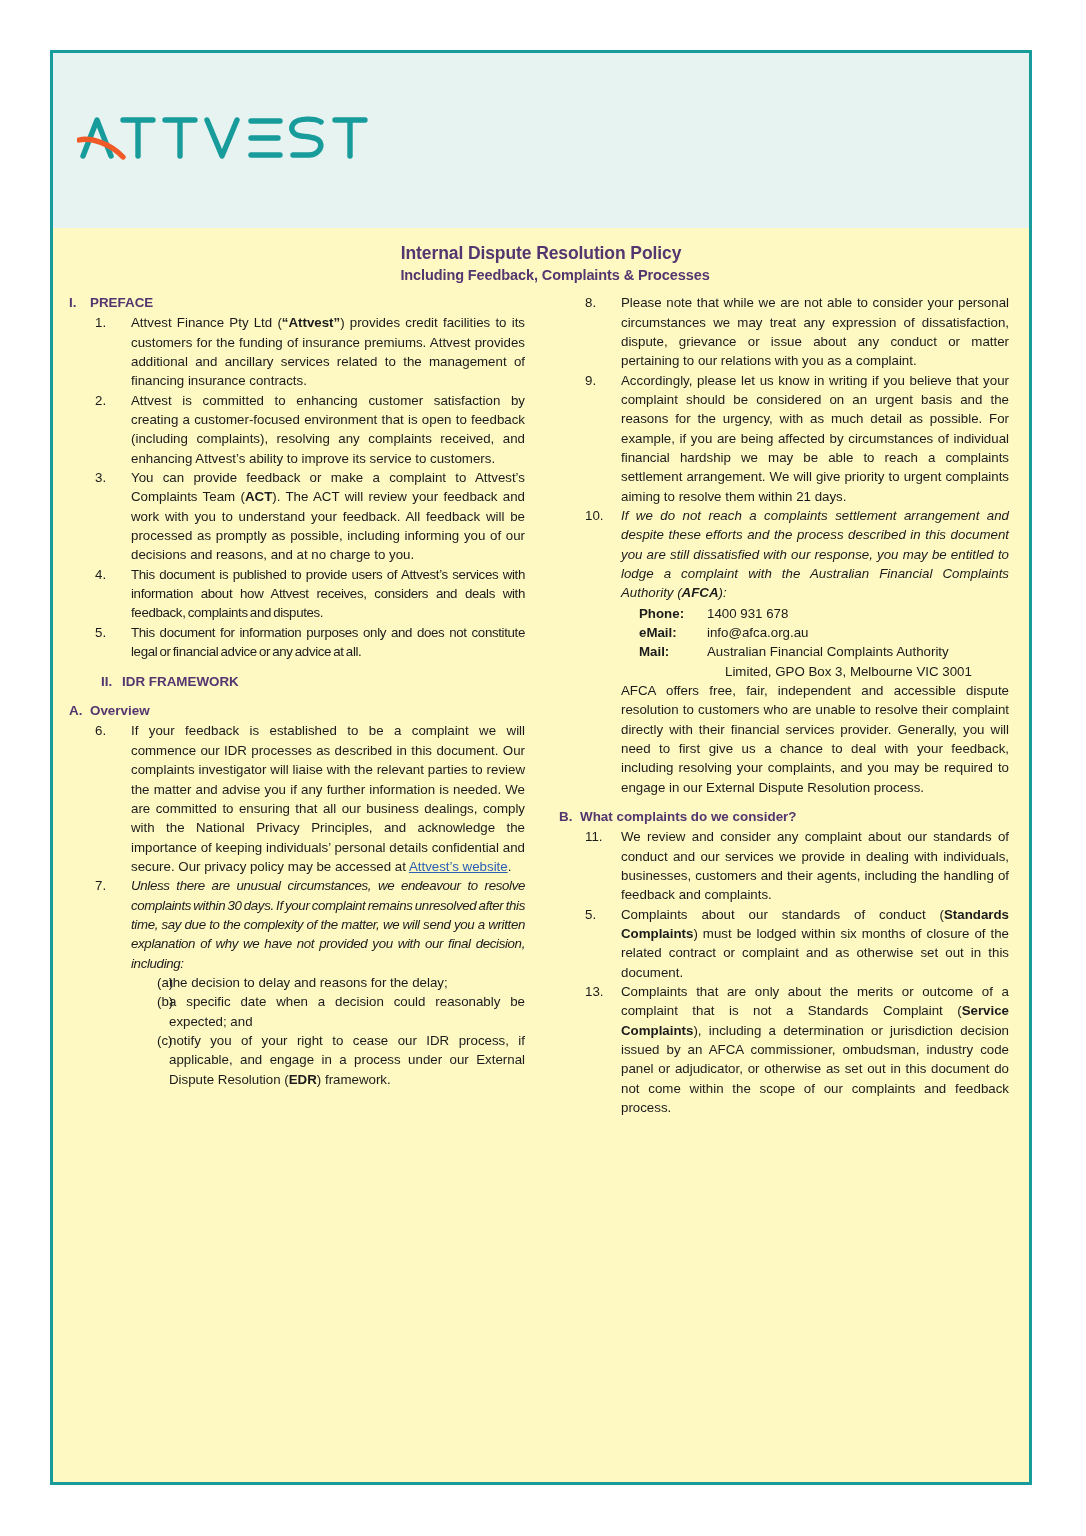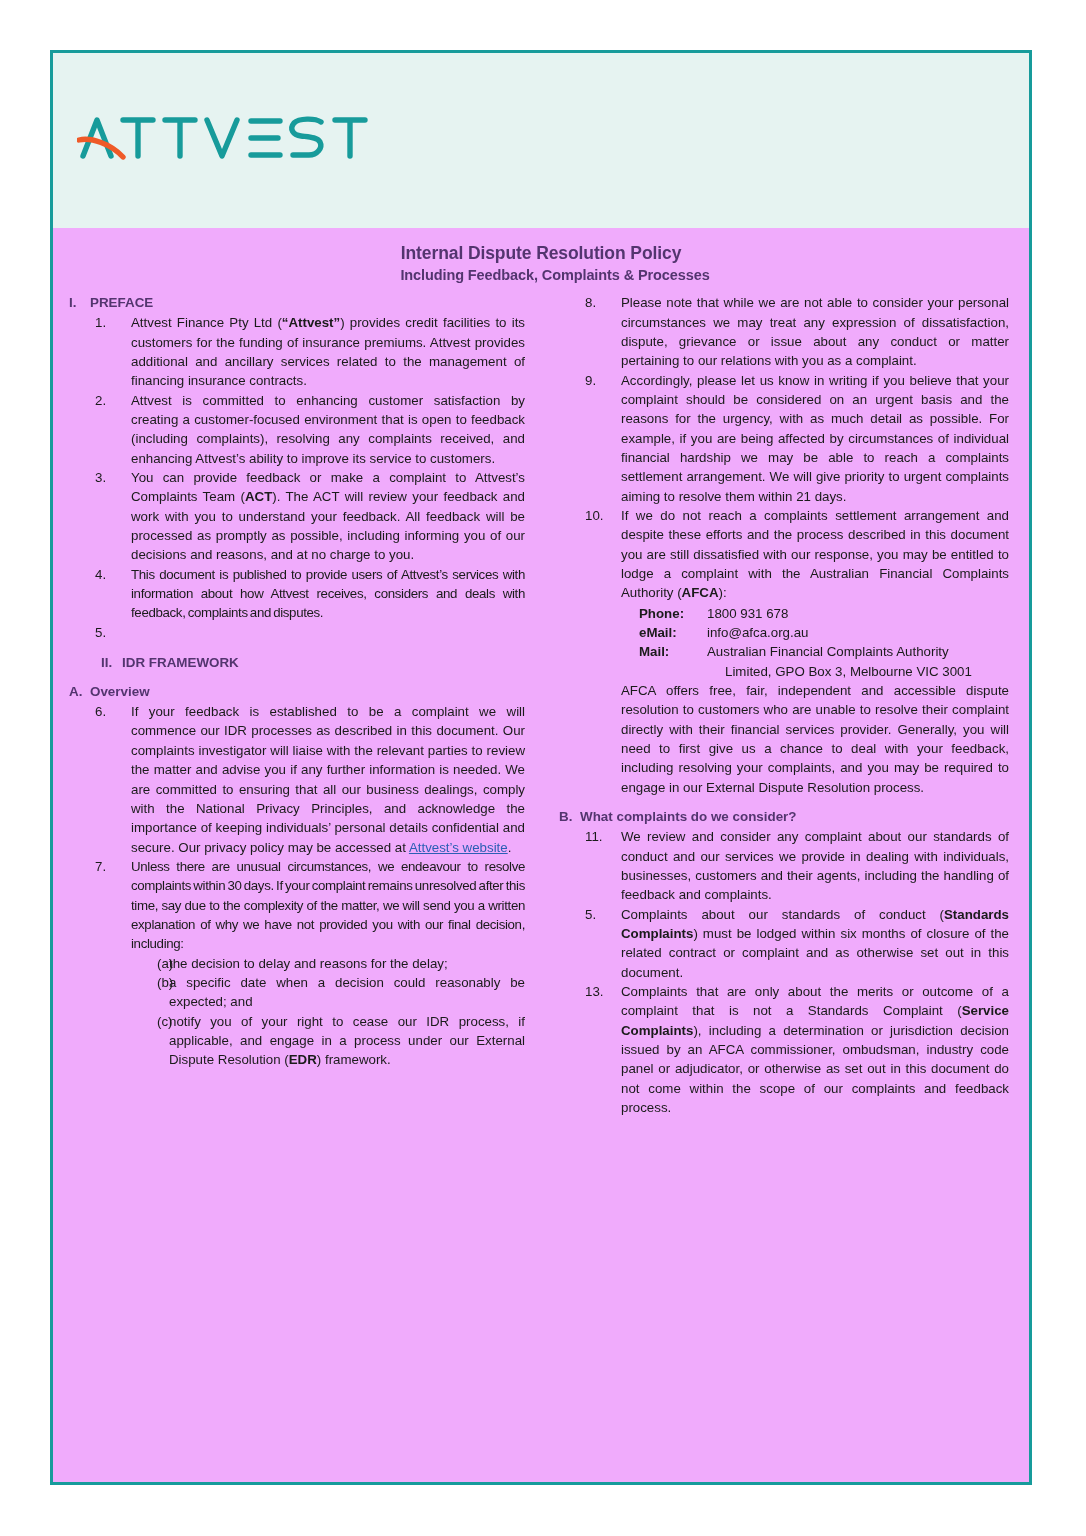--- a/index.html
+++ b/index.html
@@ -15,21 +15,21 @@
   }
 
   .page {
     position: absolute;
     left: 50px;
     top: 50px;
     width: 982px;
     height: 1435px;
     border: 3px solid #179b9b;
     box-sizing: border-box;
-    background: #f0abfc;
+    background: #fef9c3;
   }
 
   
   .header-band {
     height: 175px;
     background: #e6f3f1;
     position: relative;
   }
 
   .logo {
@@ -112,21 +112,21 @@
     width: 62px;
     flex: none;
     padding-left: 26px;
     box-sizing: border-box;
   }
   .item .body {
     flex: 1;
     text-align: justify;
     text-justify: inter-word;
   }
-  .item .body p { margin: 0; }
+  .item .body p { margin: 0; font-style: italic; }
 
   
   .subitem {
     display: flex;
     font-size: 13.3px;
     line-height: 1.455;
   }
   .subitem .num { width: 38px; flex: none; }
   .subitem .body {
     flex: 1;
@@ -231,20 +231,21 @@
         </div>
       </div>
 
       <div class="item">
         <span class="num">4.</span>
         <div class="body tight">This document is published to provide users of Attvest’s services with information about how Attvest receives, considers and deals with feedback, complaints and disputes.</div>
       </div>
 
       <div class="item">
         <span class="num">5.</span>
+        <div class="body tight">This document for information purposes only and does not constitute legal or financial advice or any advice at all.</div>
       </div>
 
       <div class="h-roman spaced-above">
         <span class="num">II.</span>
         <span>IDR FRAMEWORK</span>
       </div>
 
       <div class="h-letter">
         <span class="num">A.</span>
         <span>Overview</span>
@@ -296,21 +297,21 @@
       </div>
 
       <div class="item">
         <span class="num">10.</span>
         <div class="body">
           <p><span>If we do not reach a complaints settlement arrangement and despite these efforts and the process described in this document you are still dissatisfied with our response, you may be entitled to lodge a complaint with the Australian Financial Complaints Authority (</span><b>AFCA</b><span>):</span></p>
 
           <div class="contact contact-indent">
             <div class="contact-row">
               <span class="lbl">Phone:</span>
-              <span class="val">1800 931 678</span>
+              <span class="val">1400 931 678</span>
             </div>
             <div class="contact-row">
               <span class="lbl">eMail:</span>
               <span class="val">info@afca.org.au</span>
             </div>
             <div class="contact-row">
               <span class="lbl">Mail:</span>
               <span class="val">Australian Financial Complaints Authority</span>
             </div>
             <div class="contact-cont">Limited, GPO Box 3, Melbourne VIC 3001</div>

